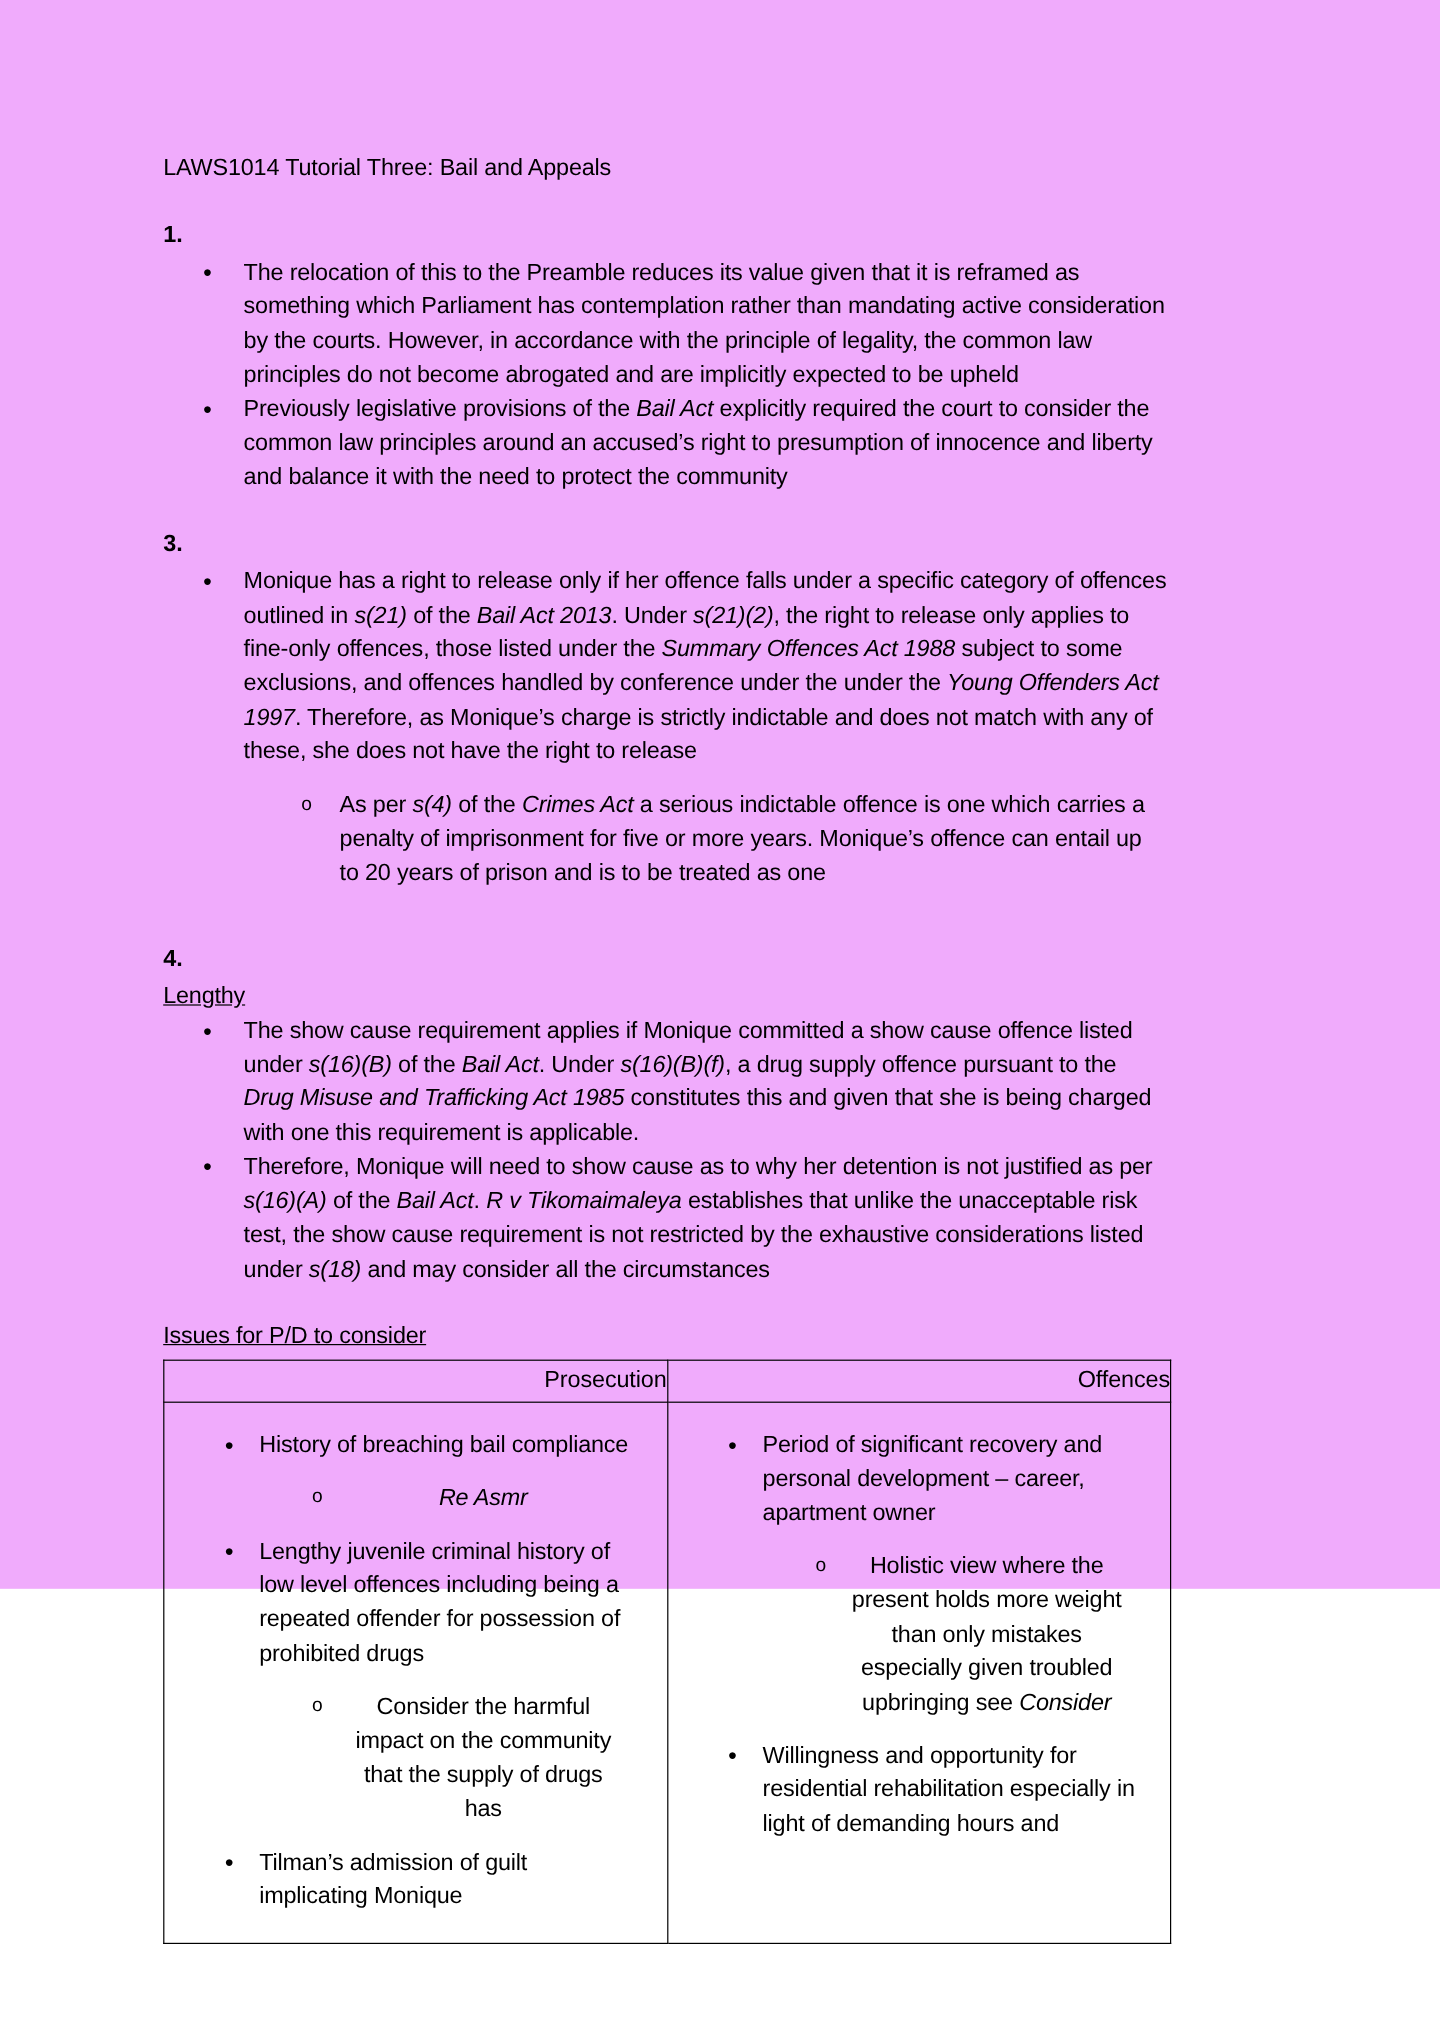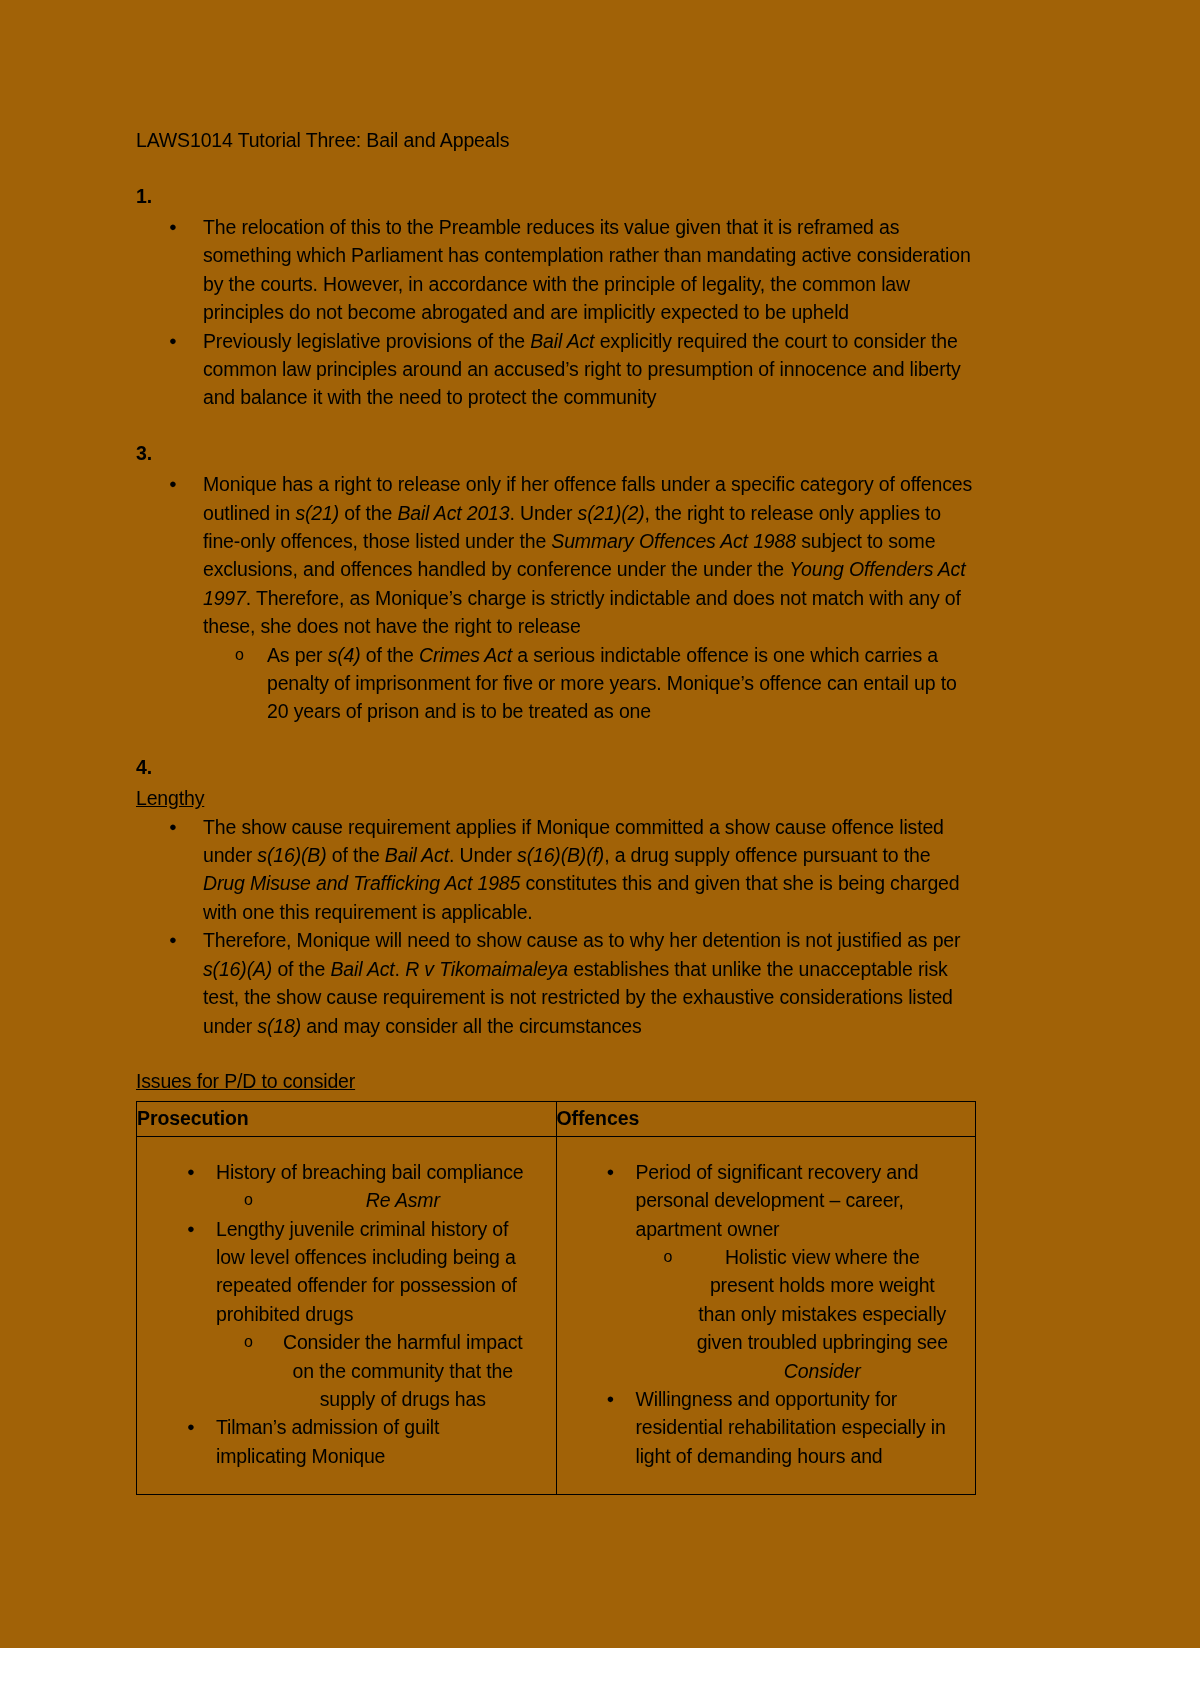--- a/index.html
+++ b/index.html
@@ -10,22 +10,22 @@
   body {
     width: 1200px;
     height: 1698px;
     font-family: "Liberation Sans", sans-serif;
     color: #000000;
     overflow: hidden;
   }
   .page {
     position: relative;
     width: 1200px;
-    height: 1648px;
-    background: #a16207;
+    height: 1324px;
+    background: #f0abfc;
     padding: 0;
     box-sizing: border-box;
   }
   .content {
     position: absolute;
     left: 136px;
     top: 131px;
     width: 840px;
   }
   .doc-title {
@@ -59,21 +59,21 @@
   ul.lvl1 > li::before {
     content: "\25CF";
     position: absolute;
     left: 33px;
     top: 0px;
     font-size: 13px;
     line-height: 28.4px;
   }
   ul.lvl2 {
     list-style: none;
-    margin: 0;
+    margin: 16px;
     padding: 0;
   }
   ul.lvl2 > li {
     position: relative;
     padding-left: 64px;
     font-size: 19.5px;
     line-height: 28.4px;
     letter-spacing: -0.16px;
   }
   ul.lvl2 > li::before {
@@ -99,22 +99,22 @@
     width: 840px;
     table-layout: fixed;
     margin-top: 6px;
   }
   table.issues td, table.issues th {
     border: 1.6px solid #000000;
     vertical-align: top;
     padding: 16px;
   }
   table.issues th {
-    text-align: left;
-    font-weight: bold;
+    text-align: right;
+    font-weight: normal;
     font-size: 19.5px;
     line-height: 28.4px;
     padding: 2px 0 3px 0;
     letter-spacing: -0.1px;
   }
   .cell-inner {
     padding: 5px 8px 8px 8px;
   }
   .cell-inner ul.lvl1 > li {
     padding-left: 55px;

